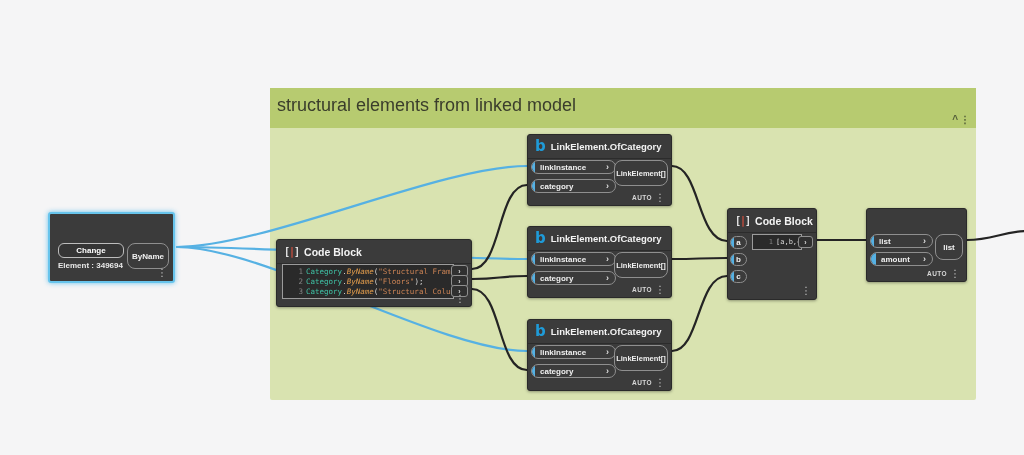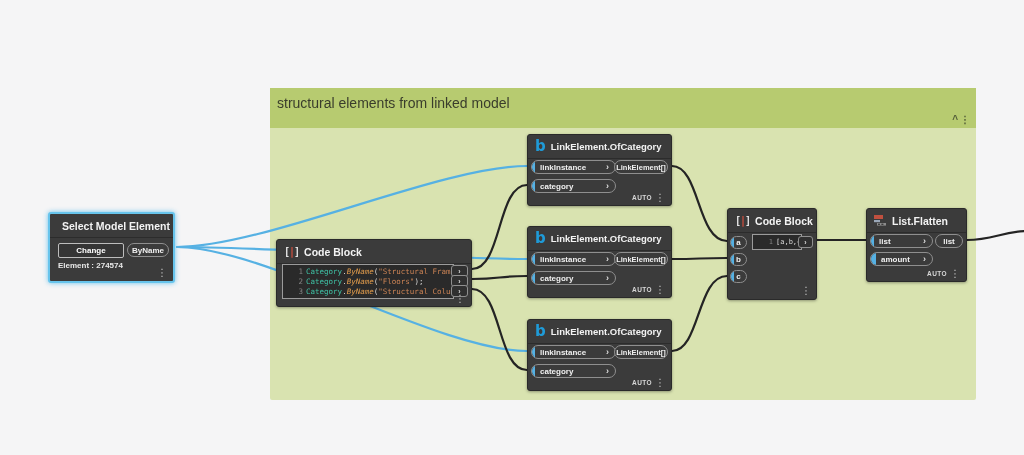--- a/index.html
+++ b/index.html
@@ -2,21 +2,21 @@
 <html><head>
 <meta charset="utf-8">
 <style>
   html,body{margin:0;padding:0;}
   .canvas{position:relative;width:1024px;height:455px;background:#f5f5f6;overflow:hidden;
           font-family:"Liberation Sans",sans-serif;}
   
   .group{position:absolute;left:270px;top:88px;width:706px;height:312px;
          background:#d9e3b0;border-radius:2px;}
   .group-header{position:absolute;left:0;top:0;right:0;height:40px;background:#b7cb70;}
-  .group-title{position:absolute;left:7px;top:7px;font-size:14px;color:#3a3d2c;white-space:nowrap;}
+  .group-title{position:absolute;left:7px;top:7px;font-size:18px;color:#3a3d2c;white-space:nowrap;}
   .group-collapse{position:absolute;right:18px;bottom:3px;font-size:10px;font-weight:bold;color:#55603a;cursor:pointer;}
   .group-menu{position:absolute;right:6px;bottom:3px;font-size:10px;font-weight:bold;color:#55603a;cursor:pointer;}
   
   .wires{position:absolute;left:0;top:0;z-index:2;pointer-events:none;}
   .w-cyan{stroke:#56b1e3;stroke-width:2.2;}
   .w-dark{stroke:#242424;stroke-width:2.2;}
   
   .node{position:absolute;z-index:3;background:#3b3b3b;border:1px solid #2a2a2a;border-radius:3px;
         color:#eee;box-shadow:0 1px 3px rgba(0,0,0,.35);box-sizing:border-box;}
   .node.selected{border:2px solid #67c4ec;box-shadow:0 0 5px rgba(88,187,235,.9);}
@@ -24,21 +24,21 @@
                gap:5px;padding:0 7px;border-bottom:1px solid #2c2c2c;}
   .node-title{font-size:10.5px;font-weight:bold;color:#f3f3f3;white-space:nowrap;}
   .pill{position:absolute;background:#3b3b3b;border:1px solid #8f8f8f;border-radius:8px;font-size:8px;
         font-weight:bold;color:#f0f0f0;display:flex;align-items:center;padding:0 6px;height:14px;
         box-sizing:border-box;overflow:hidden;white-space:nowrap;}
   .pill .chev{margin-left:auto;font-size:9px;color:#ddd;line-height:1;}
   .pill.connected{padding-left:8px;}
   .pill.connected::before{content:"";position:absolute;left:0;top:0;bottom:0;width:3px;background:#56b1e3;}
   .pill.default-val::before{content:"";position:absolute;left:0;top:0;bottom:0;width:5px;background:#56b1e3;}
   .pill.default-val{padding-left:10px;}
-  .out-pill{justify-content:center;padding:0 4px;text-align:right;}
+  .out-pill{justify-content:center;padding:12px 4px;text-align:right;}
   .mini-pin{position:absolute;width:15px;height:10px;background:#303030;border:1px solid #8f8f8f;
             border-radius:3px;color:#ddd;font-size:7px;font-weight:bold;display:flex;
             align-items:center;justify-content:center;line-height:1;}
   .abc-pill{position:absolute;left:2px;width:17px;height:13px;background:#3b3b3b;border:1px solid #8f8f8f;
             border-radius:7px;font-size:8px;font-weight:bold;color:#f0f0f0;display:flex;align-items:center;
             justify-content:center;box-sizing:border-box;overflow:hidden;}
   .abc-pill::before{content:"";position:absolute;left:0;top:0;bottom:0;width:3px;background:#56b1e3;}
   .lacing{position:absolute;font-size:6.5px;font-weight:bold;color:#d8d8d8;letter-spacing:.4px;}
   .dots{position:absolute;color:#c4c4c4;font-size:10px;line-height:1;cursor:pointer;}
   .codebox{position:absolute;background:#2a2a2a;border:1px solid #9b9b9b;
@@ -81,30 +81,23 @@
       <path class="w-dark" d="M472,289 C502,289 497,370 527,370"></path>
       <path class="w-dark" d="M672,166 C700,166 697,241 727,241"></path>
       <path class="w-dark" d="M672,259 C700,259 699,258 727,258"></path>
       <path class="w-dark" d="M672,351 C700,351 697,276 727,276"></path>
       <path class="w-dark" d="M815,240 C834,240 847,240 866,240"></path>
       <path class="w-dark" d="M967,240 C992,240 1002,232 1026,231"></path>
     </g>
   </svg>
 
   <div class="node selected" style="left:48px;top:212px;width:127px;height:71px;">
-    <div class="node-header">
-      <svg width="11" height="13" viewBox="0 0 11 13">
-        <rect x="0.5" y="0.5" width="7" height="9" fill="none" stroke="#b8b8b8" stroke-width="1"></rect>
-        <polygon points="5,6 10,10 7.2,10.4 8.4,12.8 7,13 6,10.8 4.6,12" fill="#d8503f"></polygon>
-      </svg>
-      <span class="node-title">Select Model Element</span>
-    </div>
-    <div class="change-btn" style="top:29px;">Change</div>
+    <div class="change-btn" style="top:29px;border-radius:6px;">Change</div>
     <div class="pill out-pill" style="right:4px;top:29px;width:42px;">ByName</div>
-    <div class="info-text" style="left:8px;top:47px;">Element : 274574</div>
+    <div class="info-text" style="left:8px;top:47px;">Element : 349694</div>
     <div class="dots" style="right:6px;bottom:3px;">⋮</div>
   </div>
 
   <div class="node" style="left:276px;top:239px;width:196px;height:68px;">
     <div class="node-header">
       <span class="icon-cb"><span>[</span><span class="bar">|</span><span>]</span></span>
       <span class="node-title">Code Block</span>
     </div>
     <div class="codebox" style="left:5px;top:24px;width:172px;height:35px;">
       <div><span class="ln">1</span><span class="tok-cls">Category</span><span class="tok-p">.</span><span class="tok-m">ByName</span><span class="tok-p">(</span><span class="tok-s">"Structural Framing"</span></div>
@@ -180,30 +173,20 @@
     <div class="abc-pill" style="top:44px;">b</div>
     <div class="abc-pill" style="top:61px;">c</div>
     <div class="codebox" style="left:24px;top:25px;width:50px;height:16px;font-size:7px;line-height:11px;">
       <span class="ln">1</span><span class="tok-p">[a,b,c];</span>
     </div>
     <div class="mini-pin" style="right:3px;top:27px;width:13px;">›</div>
     <div class="dots" style="right:5px;bottom:3px;">⋮</div>
   </div>
 
   <div class="node" style="left:866px;top:208px;width:101px;height:74px;">
-    <div class="node-header">
-      <svg width="13" height="11" viewBox="0 0 13 11">
-        <rect x="0" y="0" width="9" height="4" fill="#c0503f"></rect>
-        <rect x="0" y="5" width="6" height="2.2" fill="#9aa7b8"></rect>
-        <rect x="3" y="8" width="9" height="2.6" fill="#8b8b8b"></rect>
-        <rect x="4" y="8.6" width="2" height="1.4" fill="#3b3b3b"></rect>
-        <rect x="7.4" y="8.6" width="2" height="1.4" fill="#3b3b3b"></rect>
-      </svg>
-      <span class="node-title">List.Flatten</span>
-    </div>
     <div class="pill connected" style="left:3px;top:25px;width:63px;">
         <span>list</span>
         <span class="chev">›</span>
       </div>
     <div class="pill out-pill" style="right:3px;top:25px;width:28px;">list</div>
     <div class="pill default-val" style="left:3px;top:43px;width:63px;gap:11px;">
         <span>amount</span>
         <span class="chev">›</span>
       </div>
     <div class="lacing" style="right:19px;bottom:4px;">AUTO</div>

